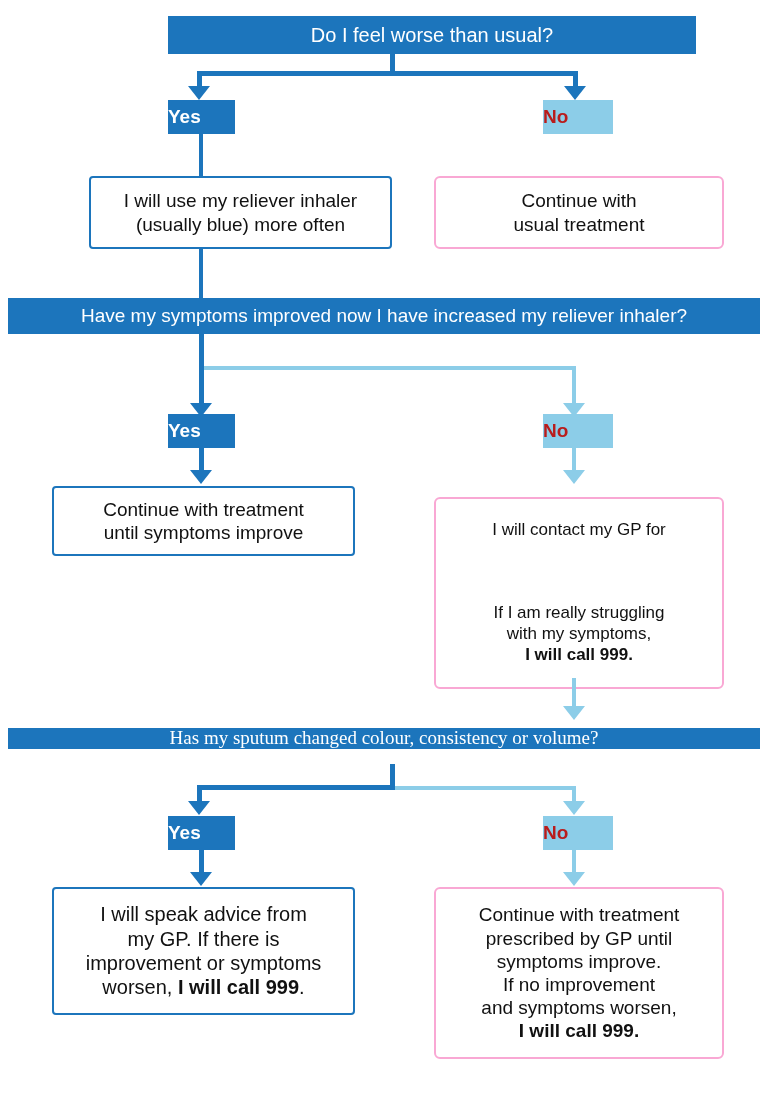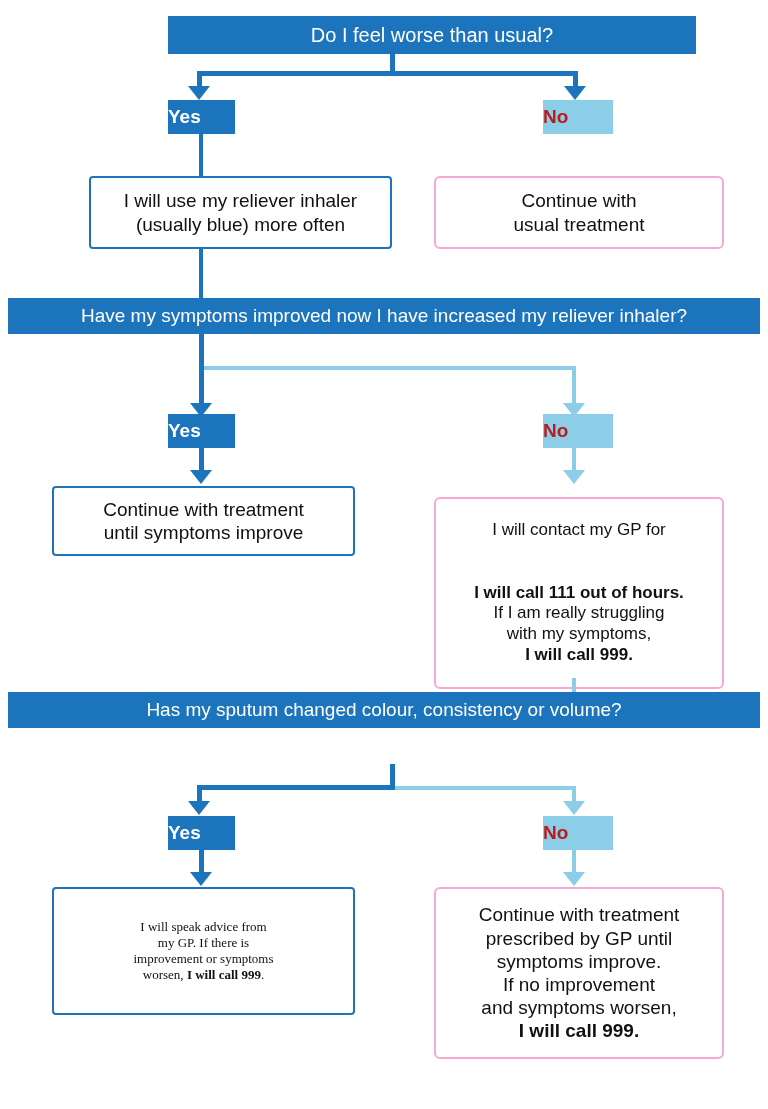--- a/index.html
+++ b/index.html
@@ -161,31 +161,31 @@
       <span>Continue with treatment</span><br>
       <span>until symptoms improve</span>
     </span>
   </div>
 
   <div class="obox light" style="left:434px; top:486px; width:290px; height:192px; font-size:17px;margin-top:11px;">
     <span class="txt">
       <span>I will contact my GP for</span><br>
       <br>
       <br>
-      <b>I will call 111 out of hours.</b><br>
+      <br>
       <span>If I am really struggling</span><br>
       <span>with my symptoms,</span><br>
       <b>I will call 999.</b>
     </span>
   </div>
 
   <div class="vline light" style="left:572px; top:678px; width:4px; height:32px;"></div>
   <div class="arrow light" style="left:563px; top:706px;"></div>
 
-  <div class="banner" style="left:8px; top:692px; width:752px; height:36px; font-size:19px;">
+  <div class="banner" style="left:8px; top:728px; width:752px; height:21px; font-size:19px;font-family:Liberation Serif, serif;">
     <span>Has my sputum changed colour, consistency or volume?</span>
   </div>
 
   <div class="vline dark" style="left:390px; top:764px; width:5px; height:24px;"></div>
   <div class="hline dark" style="left:197px; top:785px; width:198px; height:5px;"></div>
   <div class="hline light" style="left:395px; top:786px; width:181px; height:4px;"></div>
   <div class="vline dark" style="left:197px; top:785px; width:5px; height:18px;"></div>
   <div class="vline light" style="left:572px; top:786px; width:4px; height:18px;"></div>
   <div class="arrow dark" style="left:188px; top:801px;"></div>
   <div class="arrow light" style="left:563px; top:801px;"></div>
@@ -196,21 +196,21 @@
   <div class="chip no" style="left:543px; top:816px; width:70px; height:34px;">
     <span>No</span>
   </div>
 
   <div class="vline dark" style="left:199px; top:850px; width:5px; height:26px;"></div>
   <div class="arrow dark" style="left:190px; top:872px;"></div>
 
   <div class="vline light" style="left:572px; top:850px; width:4px; height:26px;"></div>
   <div class="arrow light" style="left:563px; top:872px;"></div>
 
-  <div class="obox dark" style="left:52px; top:887px; width:303px; height:128px; font-size:13px;font-family:Liberation Serif, serif;">
+  <div class="obox dark" style="left:52px; top:887px; width:303px; height:128px; font-size:20px;">
     <span class="txt">
       <span>I will speak advice from</span><br>
       <span>my GP. If there is</span><br>
       <span>improvement or symptoms</span><br>
       <span>worsen, </span><b>I will call 999</b><span>.</span>
     </span>
   </div>
 
   <div class="obox light" style="left:434px; top:887px; width:290px; height:172px; font-size:19px;">
     <span class="txt">

